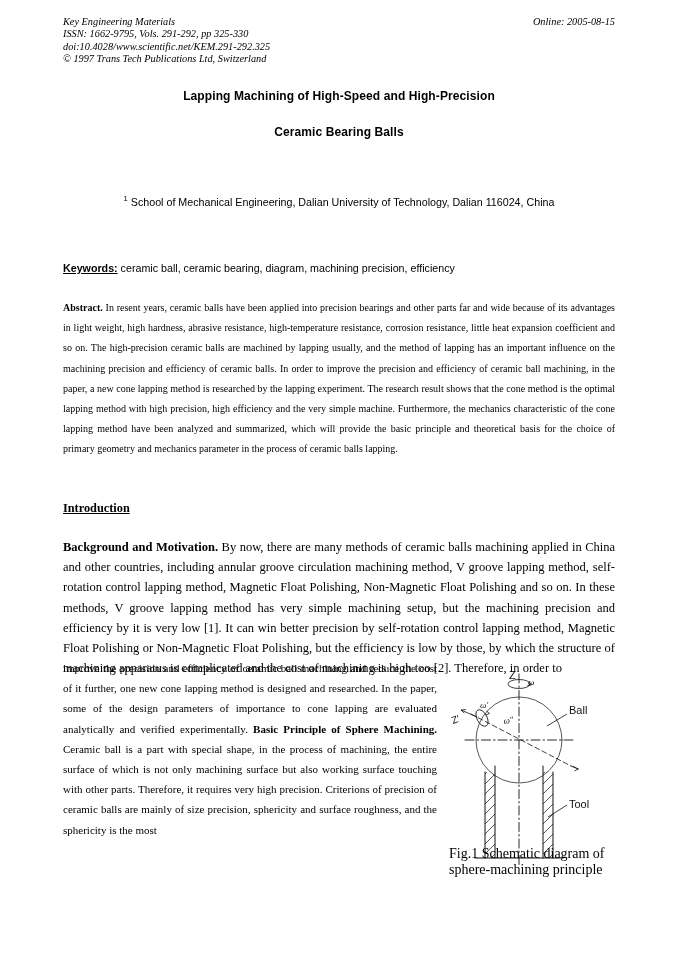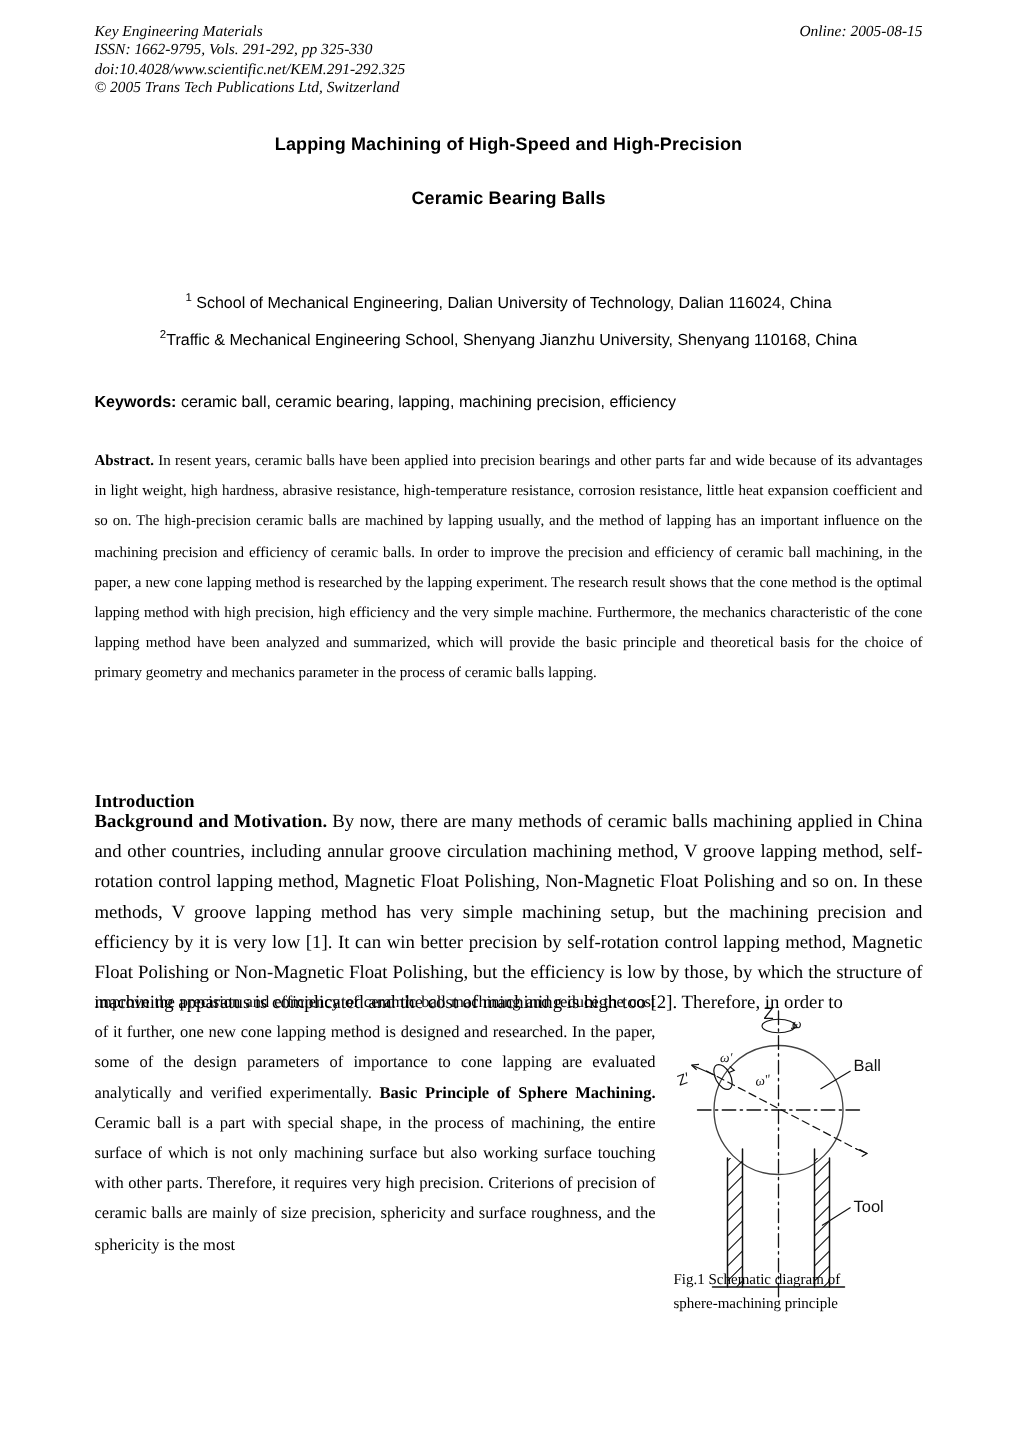--- a/index.html
+++ b/index.html
@@ -87,20 +87,21 @@
   .keywords {
     position: absolute;
     left: 63px;
     top: 262px;
     width: 552px;
     font-family: "Liberation Sans", "DejaVu Sans", sans-serif;
     font-size: 10.7px;
   }
   .keywords .kw-label {
     font-weight: bold;
+    text-decoration: underline;
   }
 
   
   .abstract {
     position: absolute;
     left: 63px;
     top: 298px;
     width: 552px;
     font-size: 10px;
     line-height: 20.2px;
@@ -110,21 +111,21 @@
   .abstract b { font-weight: bold; }
 
   
   .sec-heading {
     position: absolute;
     left: 63px;
     width: 552px;
     font-size: 12.3px;
     font-weight: bold;
   }
-  .intro-heading { top: 527px; }
+  .intro-heading { top: 501px; text-decoration: underline; }
 
   
   .body-top {
     position: absolute;
     left: 63px;
     top: 537px;
     width: 552px;
     font-size: 12.5px;
     line-height: 20.2px;
     text-align: justify;
@@ -154,54 +155,51 @@
   .figure-svg {
     position: absolute;
     left: 0;
     top: 0;
   }
   .fig-caption {
     position: absolute;
     left: 449px;
     top: 846px;
     width: 172px;
-    font-size: 10px;
+    font-size: 14px;
     line-height: 15.5px;
     text-align: justify;
   }
   .fig-caption .cap-l2 { text-align: left; display: block; }
 </style>
 </head>
 <body>
 
 <div class="page">
 
   <div class="masthead">
     <span class="masthead-row1">
       <span class="mast-left">Key Engineering Materials</span>
       <span class="mast-right">Online: 2005-08-15</span>
     </span>
     <span class="masthead-line">ISSN: 1662-9795, Vols. 291-292, pp 325-330</span>
     <span class="masthead-line">doi:10.4028/www.scientific.net/KEM.291-292.325</span>
-    <span class="masthead-line">© 2005 Trans Tech Publications Ltd, Switzerland</span>
+    <span class="masthead-line">© 1997 Trans Tech Publications Ltd, Switzerland</span>
   </div>
 
   <div class="title title-1">Lapping Machining of High-Speed and High-Precision</div>
   <div class="title title-2">Ceramic Bearing Balls</div>
 
 
   <div class="affil affil-1">
     <sup>1</sup><span> School of Mechanical Engineering, Dalian University of Technology, Dalian 116024, China</span>
   </div>
-  <div class="affil affil-2">
-    <sup>2</sup><span>Traffic &amp; Mechanical Engineering School, Shenyang Jianzhu University, Shenyang 110168, China</span>
-  </div>
 
   <div class="keywords">
-    <span class="kw-label">Keywords:</span><span> ceramic ball, ceramic bearing, lapping, machining precision, efficiency</span>
+    <span class="kw-label">Keywords:</span><span> ceramic ball, ceramic bearing, diagram, machining precision, efficiency</span>
   </div>
 
   <div class="abstract">
     <b>Abstract.</b><span> In resent years, ceramic balls have been applied into precision bearings and other parts far and wide because of its advantages in light weight, high hardness, abrasive resistance, high-temperature resistance, corrosion resistance, little heat expansion coefficient and so on. The high-precision ceramic balls are machined by lapping usually, and the method of lapping has an important influence on the machining precision and efficiency of ceramic balls. In order to improve the precision and efficiency of ceramic ball machining, in the paper, a new cone lapping method is researched by the lapping experiment. The research result shows that the cone method is the optimal lapping method with high precision, high efficiency and the very simple machine. Furthermore, the mechanics characteristic of the cone lapping method have been analyzed and summarized, which will provide the basic principle and theoretical basis for the choice of primary geometry and mechanics parameter in the process of ceramic balls lapping.</span>
   </div>
 
   <div class="sec-heading intro-heading">Introduction</div>
 
   <div class="body-top">
     <b>Background and Motivation.</b><span> By now, there are many methods of ceramic balls machining applied in China and other countries, including annular groove circulation machining method, V groove lapping method, self-rotation control lapping method, Magnetic Float Polishing, Non-Magnetic Float Polishing and so on. In these methods, V groove lapping method has very simple machining setup, but the machining precision and efficiency by it is very low [1]. It can win better precision by self-rotation control lapping method, Magnetic Float Polishing or Non-Magnetic Float Polishing, but the efficiency is low by those, by which the structure of machining apparatus is complicated and the cost of machining is high too [2]. Therefore, in order to</span>

